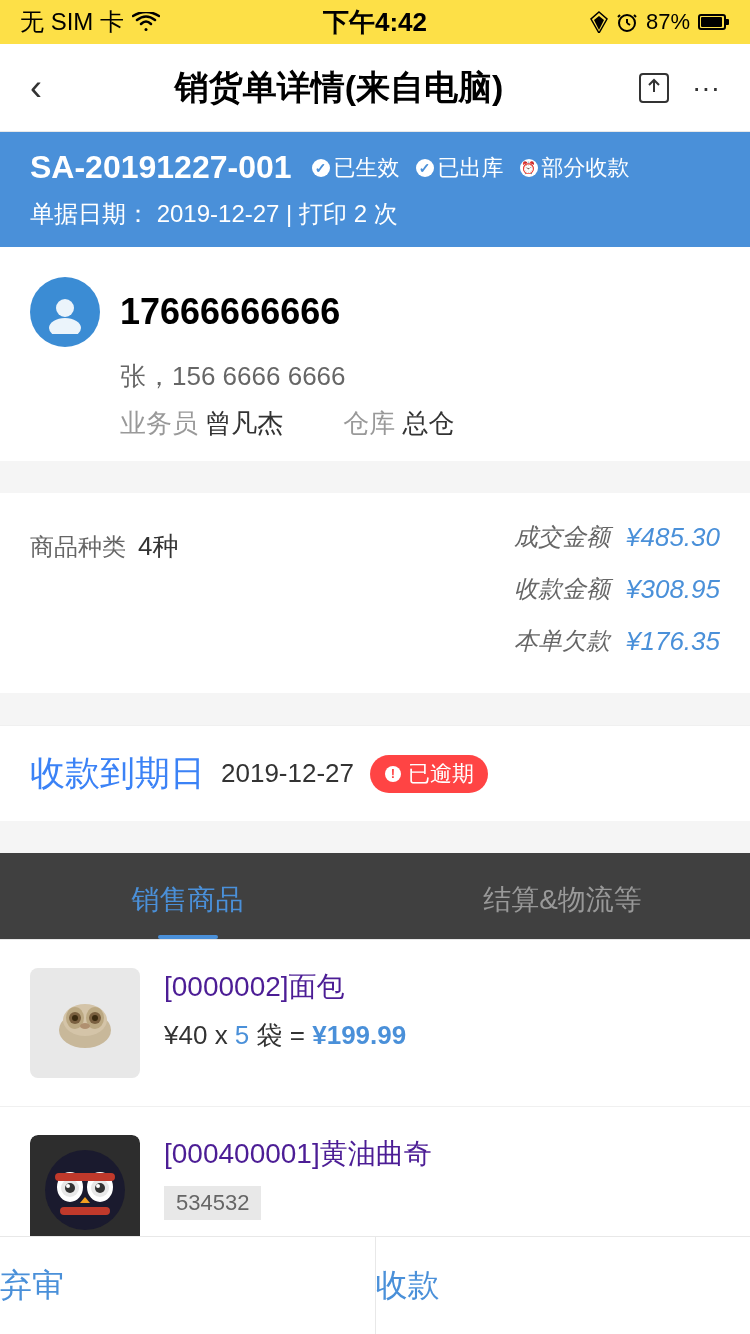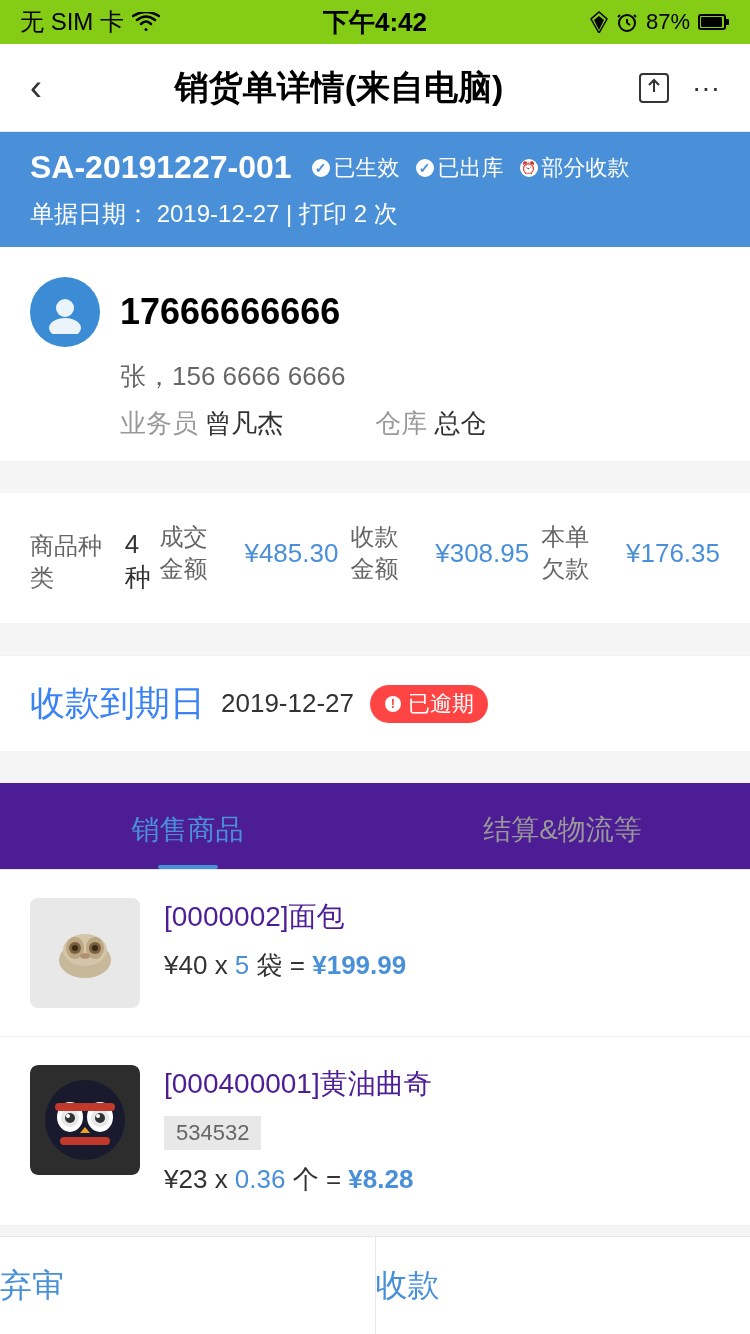--- a/index.html
+++ b/index.html
@@ -9,21 +9,21 @@
       background: #f5f5f5;
       width: 750px;
       min-height: 1334px;
       overflow-x: hidden;
       font-size: 28px;
     }
 
     
     .status-bar {
       height: 44px;
-      background: #84cc16;
+      background: #fde047;
       display: flex;
       align-items: center;
       justify-content: space-between;
       padding: 0 20px;
       font-size: 24px;
       font-weight: 500;
     }
     .status-left { display: flex; align-items: center; gap: 8px; }
     .status-center { font-size: 26px; font-weight: 600; }
     .status-right { display: flex; align-items: center; gap: 8px; font-size: 22px; }
@@ -128,21 +128,21 @@
     }
     .customer-sub {
       font-size: 26px;
       color: #666;
       margin-bottom: 12px;
       padding-left: 90px;
     }
     .customer-meta {
       display: flex;
       align-items: center;
-      gap: 92px;
+      gap: 60px;
       padding-left: 90px;
     }
     .meta-item {
       font-size: 26px;
       color: #333;
     }
     .meta-label {
       color: #999;
     }
 
@@ -157,23 +157,24 @@
       justify-content: space-between;
       align-items: flex-start;
     }
     .summary-left {
       display: flex;
       flex-direction: column;
       gap: 8px;
     }
     .summary-right {
       display: flex;
-      flex-direction: row;
+      flex-direction: column;
       gap: 12px;
       align-items: flex-end;
+      font-style: italic;
     }
     .summary-label {
       color: #666;
       font-size: 24px;
     }
     .summary-value-blue {
       color: #4A90D9;
       font-size: 26px;
     }
     .summary-types {
@@ -203,21 +204,21 @@
       font-size: 22px;
       border-radius: 20px;
       padding: 4px 14px;
       display: flex;
       align-items: center;
       gap: 6px;
     }
 
     
     .tabs {
-      background: #4c1d95;
+      background: #404040;
       margin-top: 16px;
       display: flex;
       border-bottom: 1px solid #e8e8e8;
     }
     .tab {
       flex: 1;
       text-align: center;
       padding: 28px 0 20px;
       font-size: 28px;
       color: #999;

